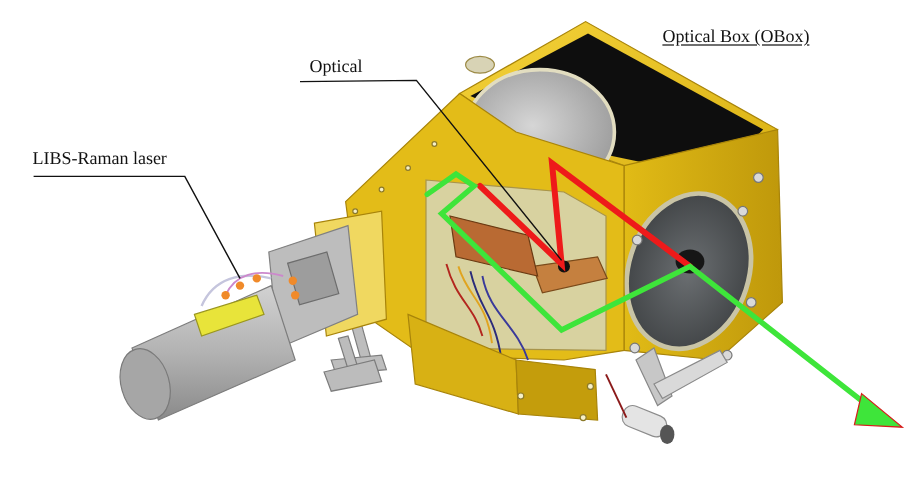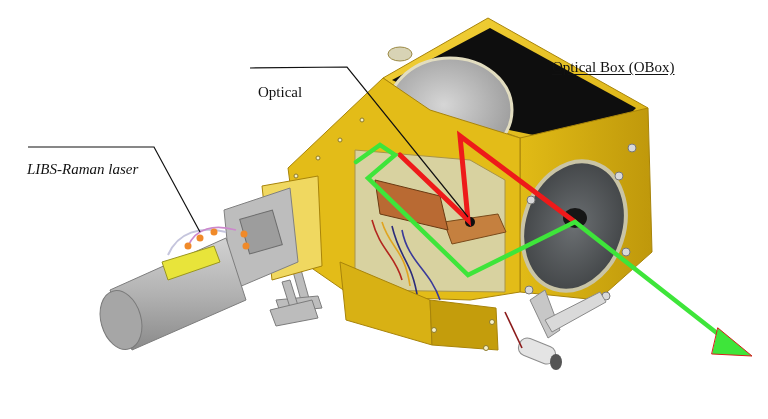--- a/index.html
+++ b/index.html
@@ -5,26 +5,25 @@
     html, body { margin: 0; padding: 0; background: #ffffff; }
     body { width: 768px; height: 419px; overflow: hidden; position: relative; }
     #stage { position: absolute; left: 0; top: 0; width: 768px; height: 419px; }
     .label {
       position: absolute;
       font-family: "Liberation Serif", serif;
       font-size: 15px;
       color: #111111;
       white-space: nowrap;
       line-height: 1;
-      margin-top: 36px;
     }
     .label.underline { text-decoration: underline; text-underline-offset: 2px; }
     #lbl-obox { left: 552px; top: 24px; }
     #lbl-shutter { left: 258px; top: 49px; }
-    #lbl-laser { left: 27px; top: 126px; font-style: italic; }
+    #lbl-laser { left: 27px; top: 126px; }
   </style>
 </head>
 <body>
 
 <svg id="stage" viewBox="0 0 768 419" xmlns="http://www.w3.org/2000/svg">
   <defs>
     <linearGradient id="gGrayCyl" x1="0" y1="0" x2="0" y2="1">
       <stop offset="0" stop-color="#d2d2d2"></stop>
       <stop offset="0.5" stop-color="#b2b2b2"></stop>
       <stop offset="1" stop-color="#8a8a8a"></stop>

